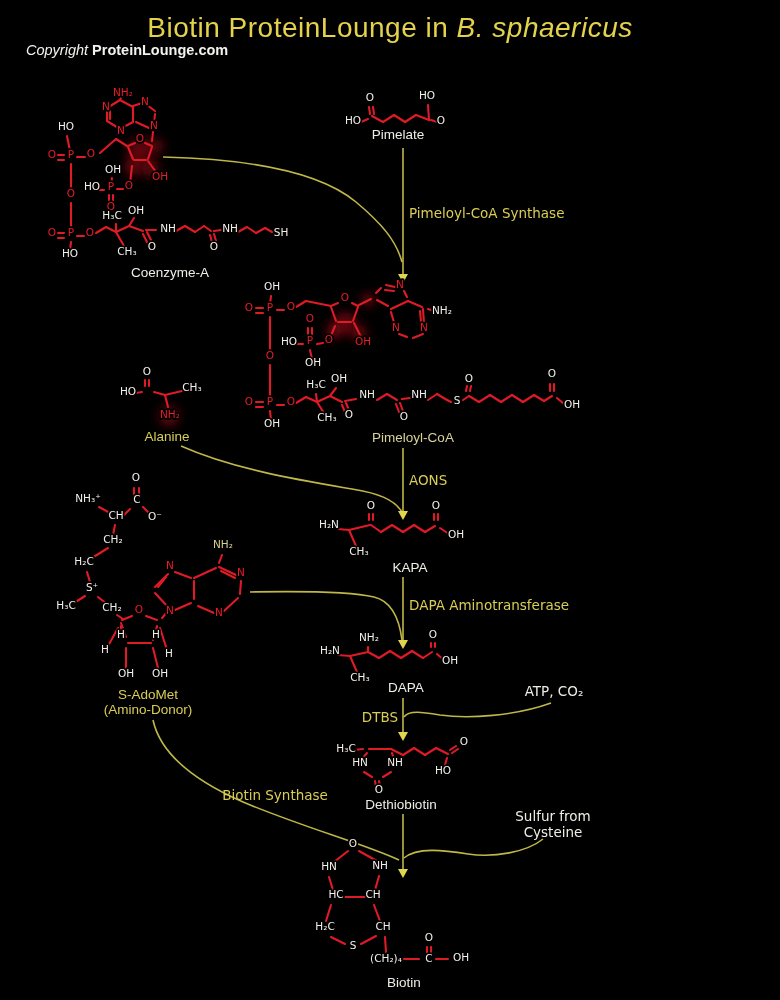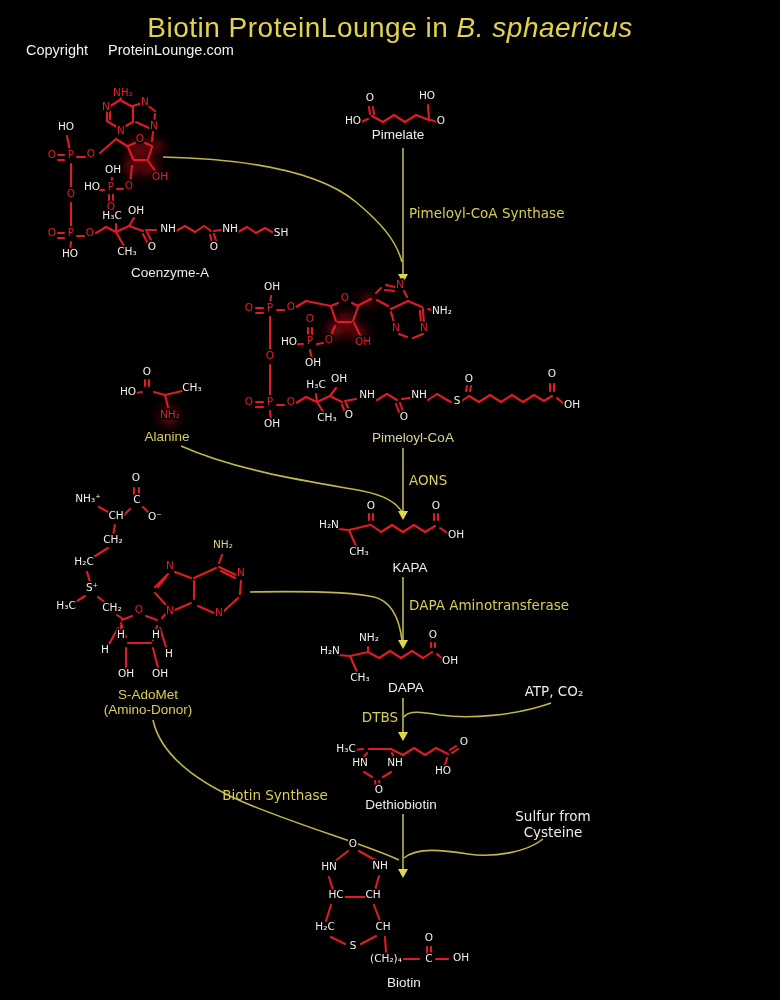--- a/index.html
+++ b/index.html
@@ -2,22 +2,22 @@
 <html><head>
 <meta charset="utf-8">
 <style>
   html,body{margin:0;padding:0;background:#000;}
   #page{position:relative;width:780px;height:1000px;background:#000;overflow:hidden;
         font-family:"Liberation Sans",sans-serif;}
   #title{position:absolute;top:12px;left:0;width:780px;text-align:center;
          color:#e4d24c;font-size:28px;letter-spacing:.5px;}
   #title i{}
   #copyright{position:absolute;top:42px;left:26px;color:#f2f2ee;font-size:14.5px;}
-  #copyright .cw{margin-right:20px;}
-  #copyright .cs{font-weight:normal;}
+  #copyright .cw{font-style:italic;margin-right:4px;}
+  #copyright .cs{font-weight:bold;}
   svg{position:absolute;top:0;left:0;}
   .bond{stroke:#e01b26;stroke-width:2.1;stroke-linecap:round;}
   .glow{fill:#b30d1c;opacity:.55;filter:url(#gblur);}
   .atom{font-family:"DejaVu Sans",sans-serif;font-size:10.5px;text-anchor:middle;
         paint-order:stroke;stroke:#000;stroke-width:3.6px;stroke-linejoin:round;}
   .atom.w{fill:#f4f0ea;} .atom.r{fill:#ea1c29;} .atom.y{fill:#d8d290;}
   .mlabel{font-family:"Liberation Sans",sans-serif;font-size:13.5px;text-anchor:middle;
           paint-order:stroke;stroke:#000;stroke-width:3px;}
   .mlabel.w{fill:#eeeee6;} .mlabel.y{fill:#d9cd55;} .mlabel.py{fill:#d8d29a;}
   .ypath{stroke:#bfb747;stroke-width:1.6;fill:none;}

